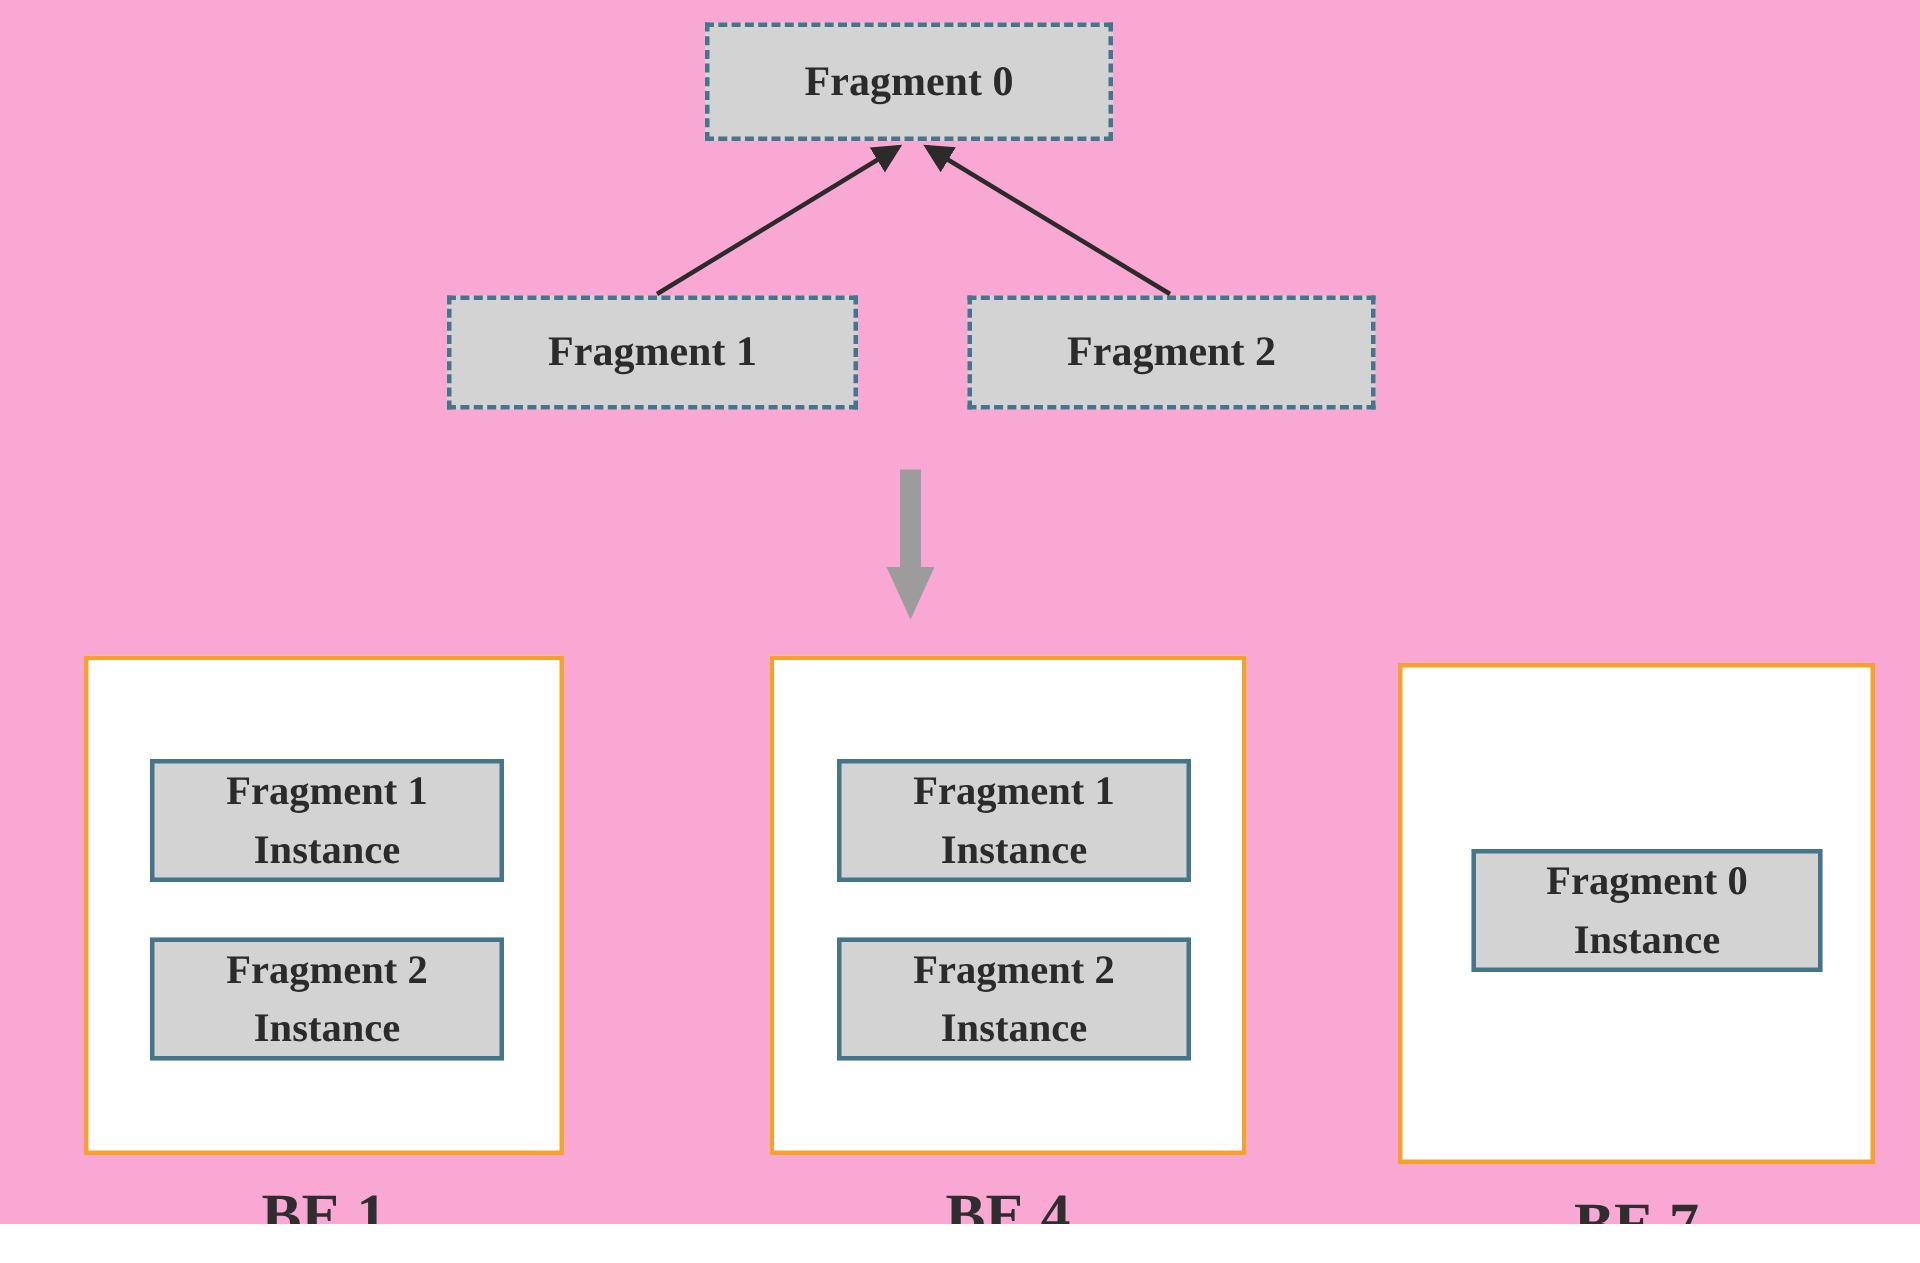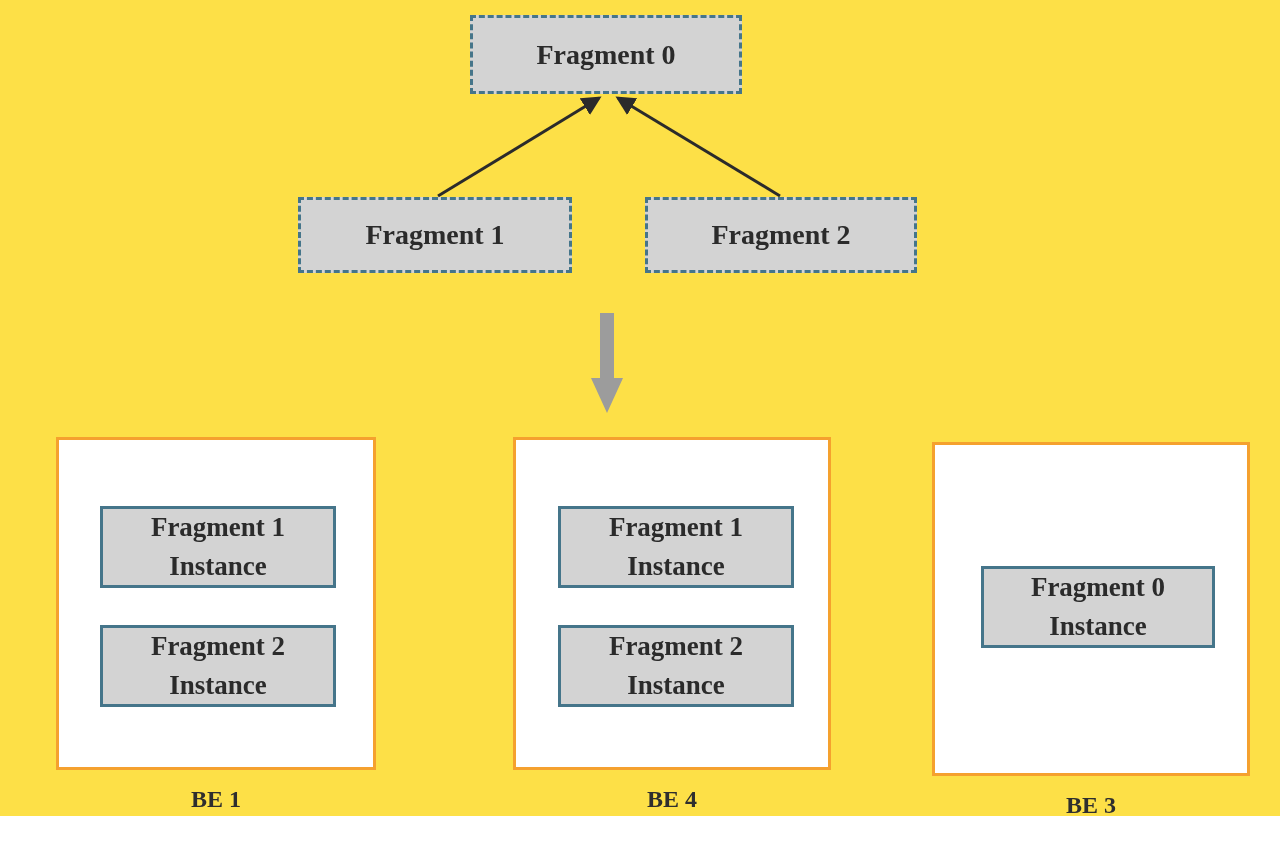--- a/index.html
+++ b/index.html
@@ -5,21 +5,21 @@
   html, body {
     margin: 0;
     padding: 0;
     background: #ffffff;
     font-family: "Liberation Serif", "DejaVu Serif", serif;
   }
   .stage {
     position: relative;
     width: 1280px;
     height: 816px;
-    background: #fde047;
+    background: #f9a8d4;
     overflow: hidden;
   }
   
   .frag-box {
     position: absolute;
     background: #d3d3d3;
     border: 3px dashed #45758a;
     box-sizing: border-box;
     display: flex;
     align-items: center;
@@ -75,21 +75,21 @@
   #be1 .inst-1 { left: 41px; top: 66px; }
   #be1 .inst-2 { left: 41px; top: 185px; }
   #be2 .inst-1 { left: 42px; top: 66px; }
   #be2 .inst-2 { left: 42px; top: 185px; }
   #be3 .inst-1 { left: 46px; top: 121px; width: 234px; }
 
   .be-label {
     margin-top: 16px;
     text-align: center;
     font-weight: bold;
-    font-size: 24px;
+    font-size: 40px;
     color: #2e2e2e;
   }
 </style>
 </head>
 <body>
 
 <div class="stage">
 
   <div class="frag-box" id="frag0">Fragment 0</div>
   <div class="frag-box" id="frag1">Fragment 1</div>
@@ -134,16 +134,16 @@
     <div class="be-label">BE 4</div>
   </div>
 
   <div class="be-group" id="be3">
     <div class="be-box">
       <div class="inst-box inst-1">
         <span>Fragment 0</span>
         <span>Instance</span>
       </div>
     </div>
-    <div class="be-label">BE 3</div>
+    <div class="be-label">BE 7</div>
   </div>
 
 </div>
 
 </body></html>

